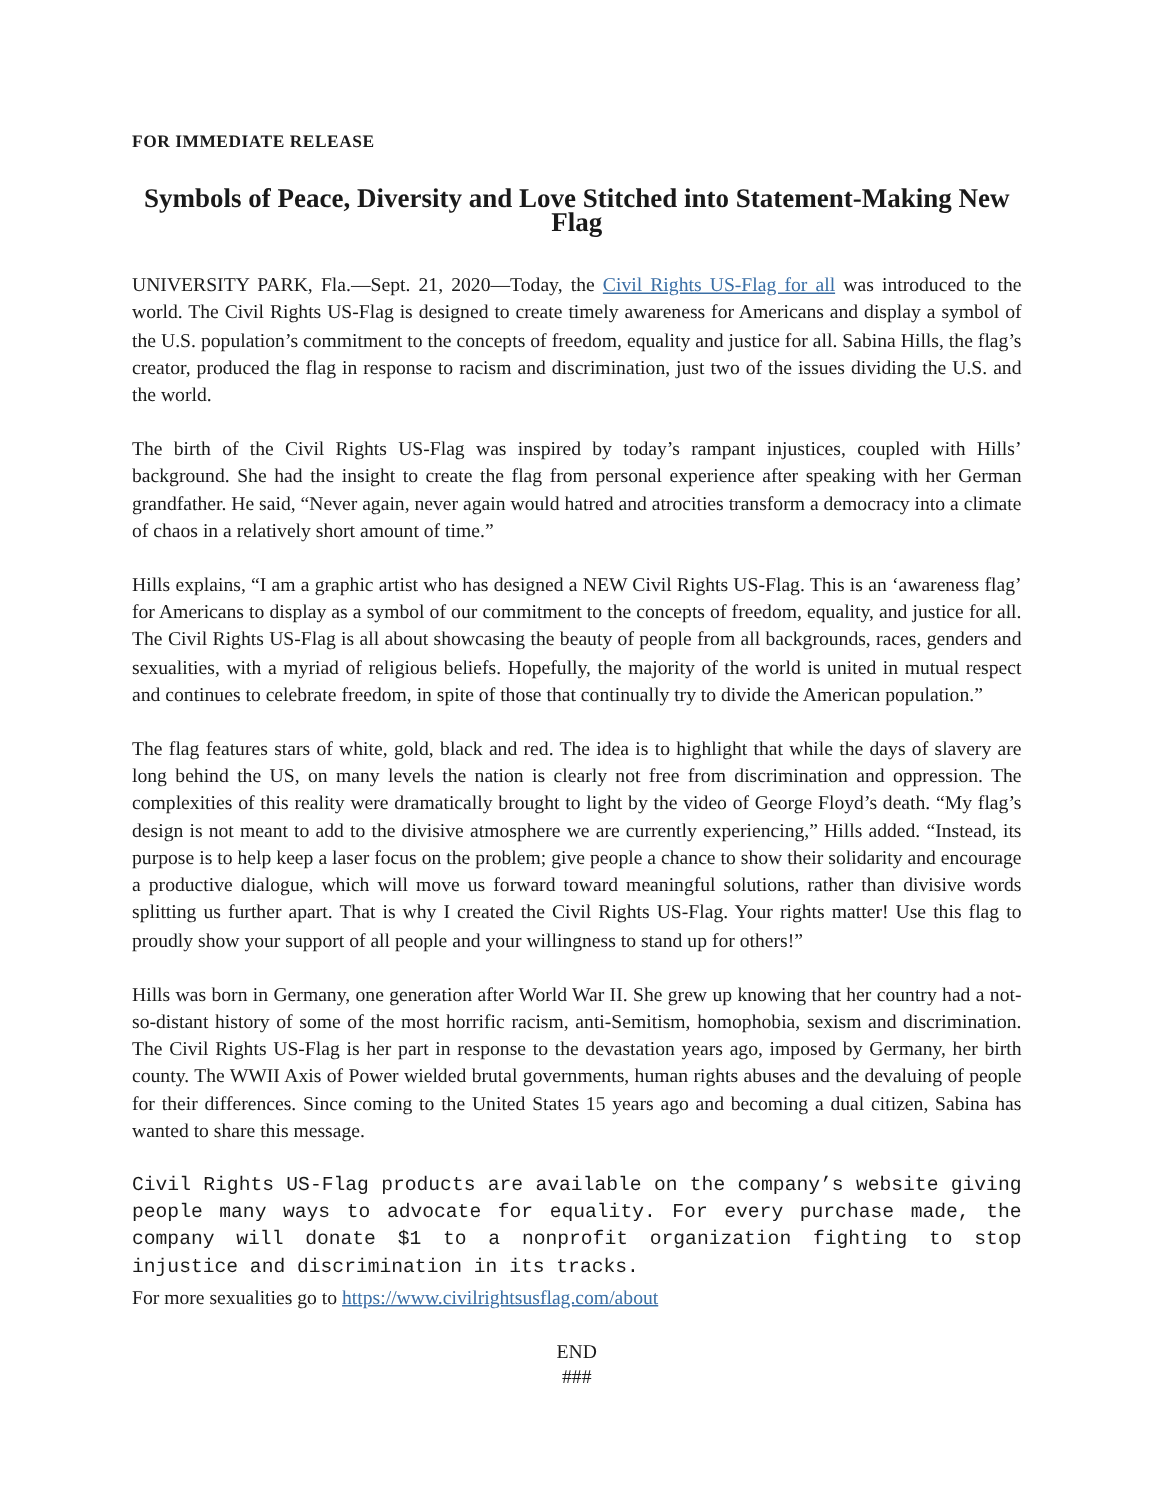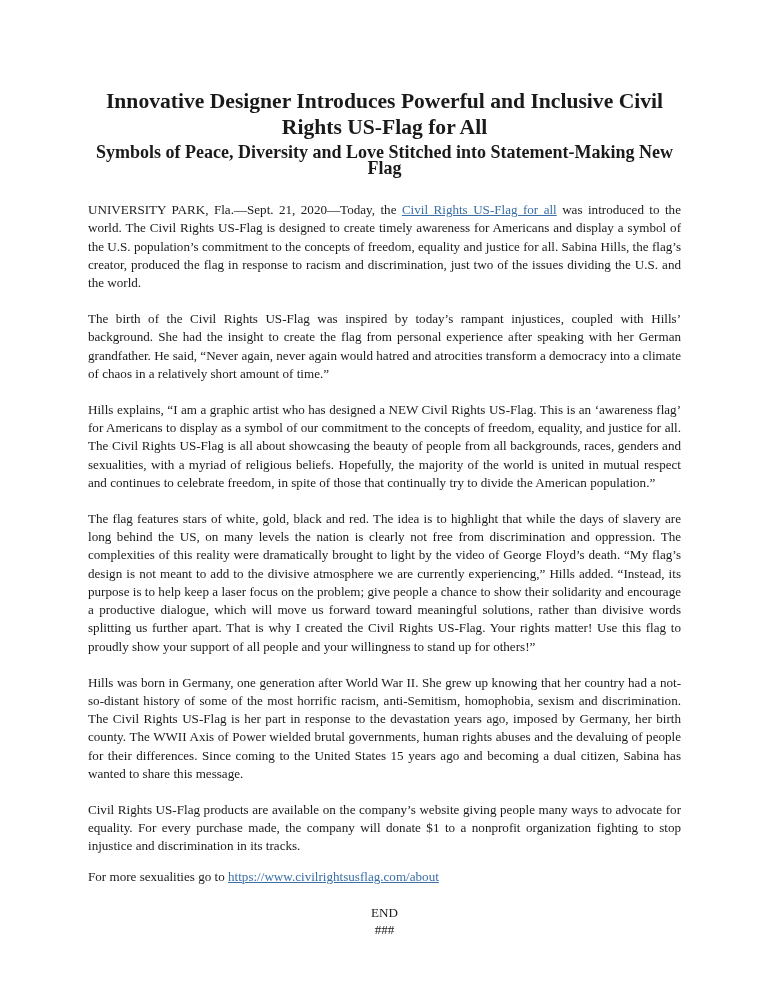--- a/index.html
+++ b/index.html
@@ -49,21 +49,22 @@
     margin: 0 0 25px 0;
   }
   p.body-para {
     font-size: 13.1px;
     line-height: 18.3px;
     text-align: justify;
     text-justify: inter-word;
     margin: 0 0 17.5px 0;
   }
   p.body-para:last-of-type {
-    margin-bottom: 12px;
+    margin-bottom: 2px;
+    font-family: Liberation Mono, monospace;
   }
   .dateline {
     font-weight: normal;
   }
   a.doc-link {
     color: #3a6ea5;
     text-decoration: underline;
     text-align: center;
   }
   .contact-para {
@@ -80,22 +81,22 @@
   .endmatter div {
     white-space: pre;
   }
 </style>
 </head>
 <body>
 
 <div class="page">
   <div class="doc-body">
 
+    <div class="release-line">FOR IMMEDIATE RELEASE</div>
 
-    <h1 class="headline">Innovative Designer Introduces Powerful and Inclusive Civil Rights US-Flag for All</h1>
 
     <div class="subhead">Symbols of Peace, Diversity and Love Stitched into Statement-Making New Flag</div>
 
     <p class="body-para"><span class="dateline">UNIVERSITY PARK, Fla.—Sept. 21, 2020</span><span>—Today, the </span><a class="doc-link" href="#">Civil Rights US-Flag for all</a><span> was introduced to the world. The Civil Rights US-Flag is designed to create timely awareness for Americans and display a symbol of the U.S. population’s commitment to the concepts of freedom, equality and justice for all. Sabina Hills, the flag’s creator, produced the flag in response to racism and discrimination, just two of the issues dividing the U.S. and the world.</span></p>
 
     <p class="body-para">The birth of the Civil Rights US-Flag was inspired by today’s rampant injustices, coupled with Hills’ background. She had the insight to create the flag from personal experience after speaking with her German grandfather. He said, “Never again, never again would hatred and atrocities transform a democracy into a climate of chaos in a relatively short amount of time.”</p>
 
     <p class="body-para">Hills explains, “I am a graphic artist who has designed a NEW Civil Rights US-Flag. This is an ‘awareness flag’ for Americans to display as a symbol of our commitment to the concepts of freedom, equality, and justice for all. The Civil Rights US-Flag is all about showcasing the beauty of people from all backgrounds, races, genders and sexualities, with a myriad of religious beliefs. Hopefully, the majority of the world is united in mutual respect and continues to celebrate freedom, in spite of those that continually try to divide the American population.”</p>
 
     <p class="body-para">The flag features stars of white, gold, black and red. The idea is to highlight that while the days of slavery are long behind the US, on many levels the nation is clearly not free from discrimination and oppression. The complexities of this reality were dramatically brought to light by the video of George Floyd’s death. “My flag’s design is not meant to add to the divisive atmosphere we are currently experiencing,” Hills added. “Instead, its purpose is to help keep a laser focus on the problem; give people a chance to show their solidarity and encourage a productive dialogue, which will move us forward toward meaningful solutions, rather than divisive words splitting us further apart. That is why I created the Civil Rights US-Flag. Your rights matter! Use this flag to proudly show your support of all people and your willingness to stand up for others!”</p>

